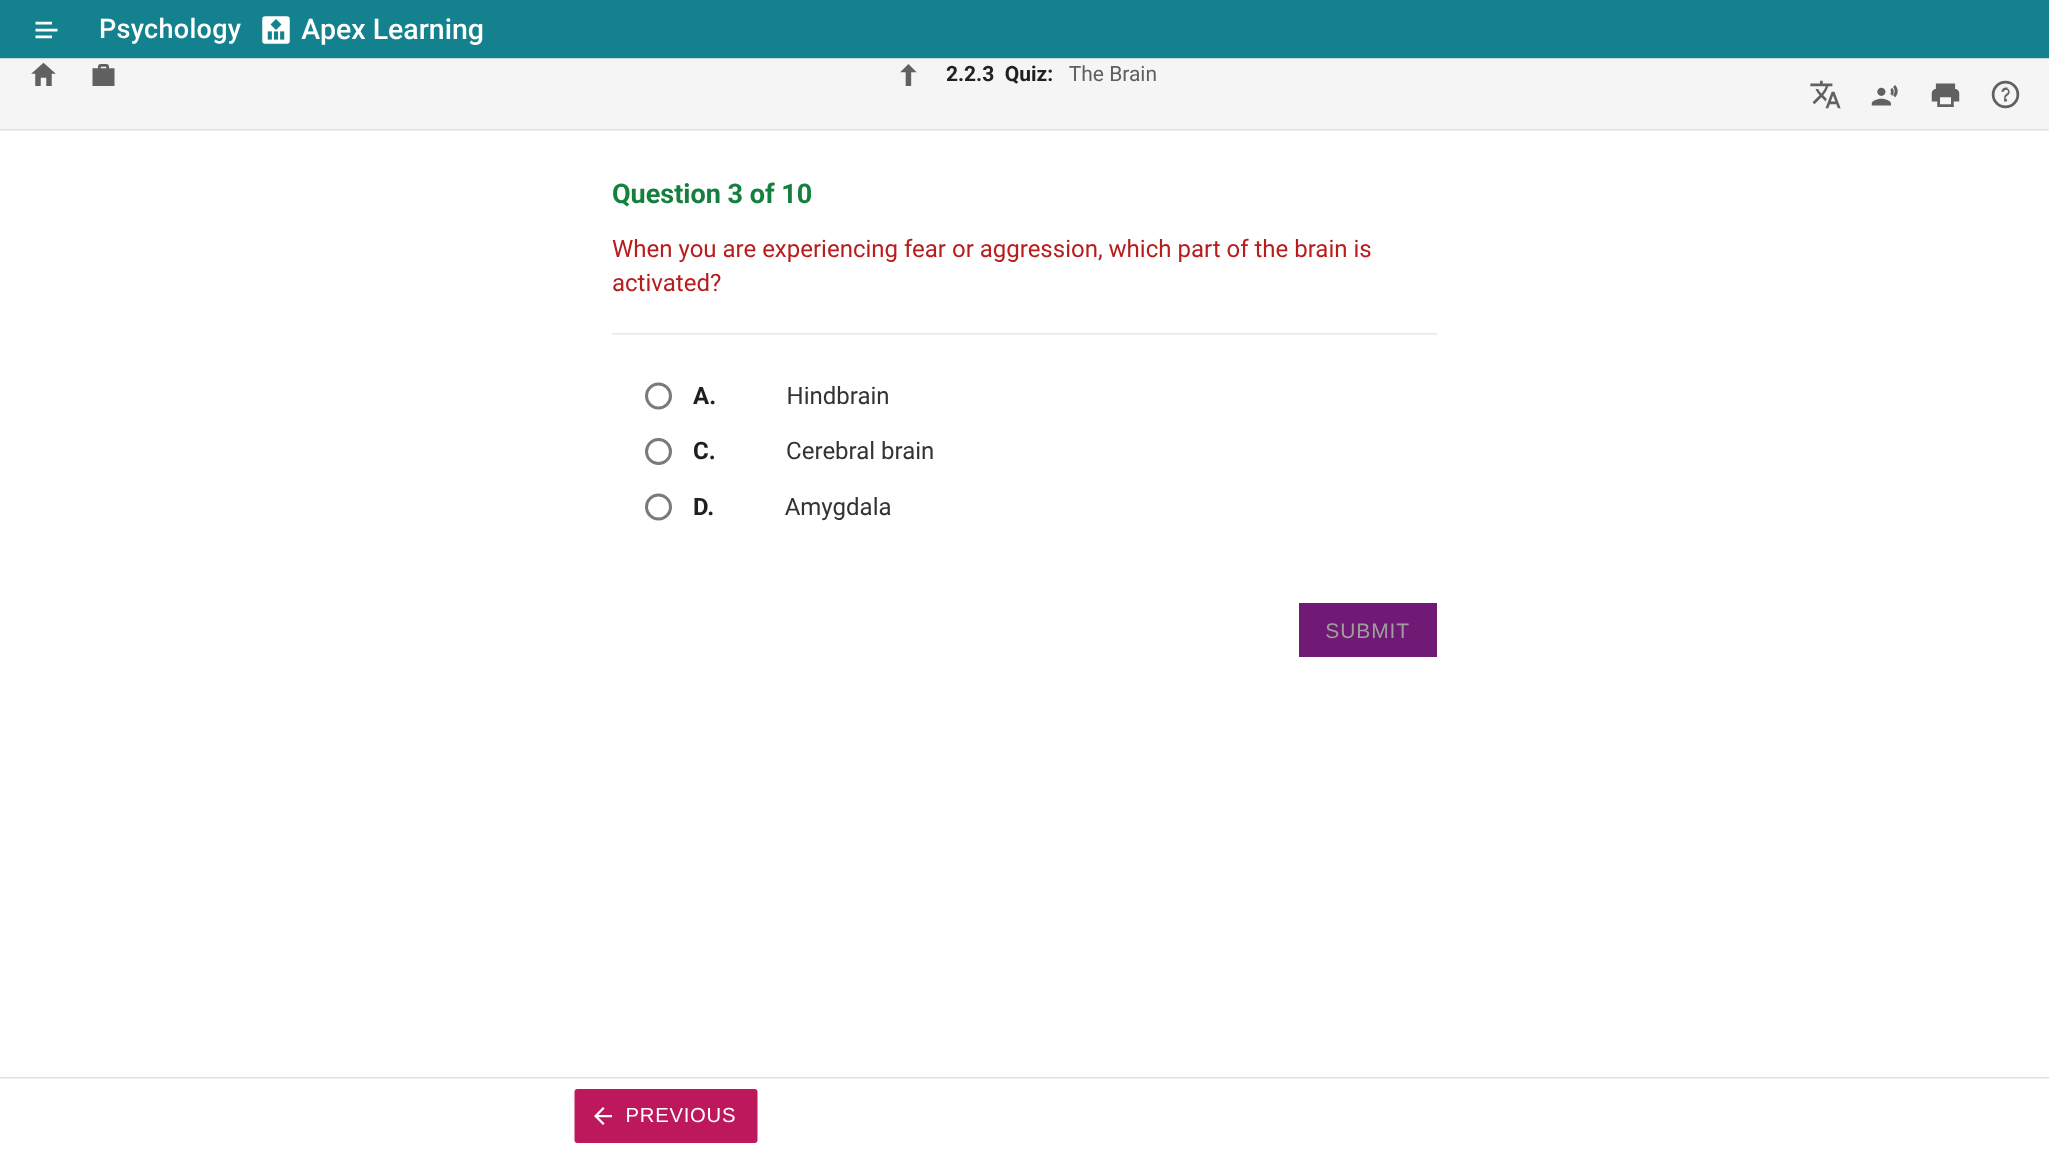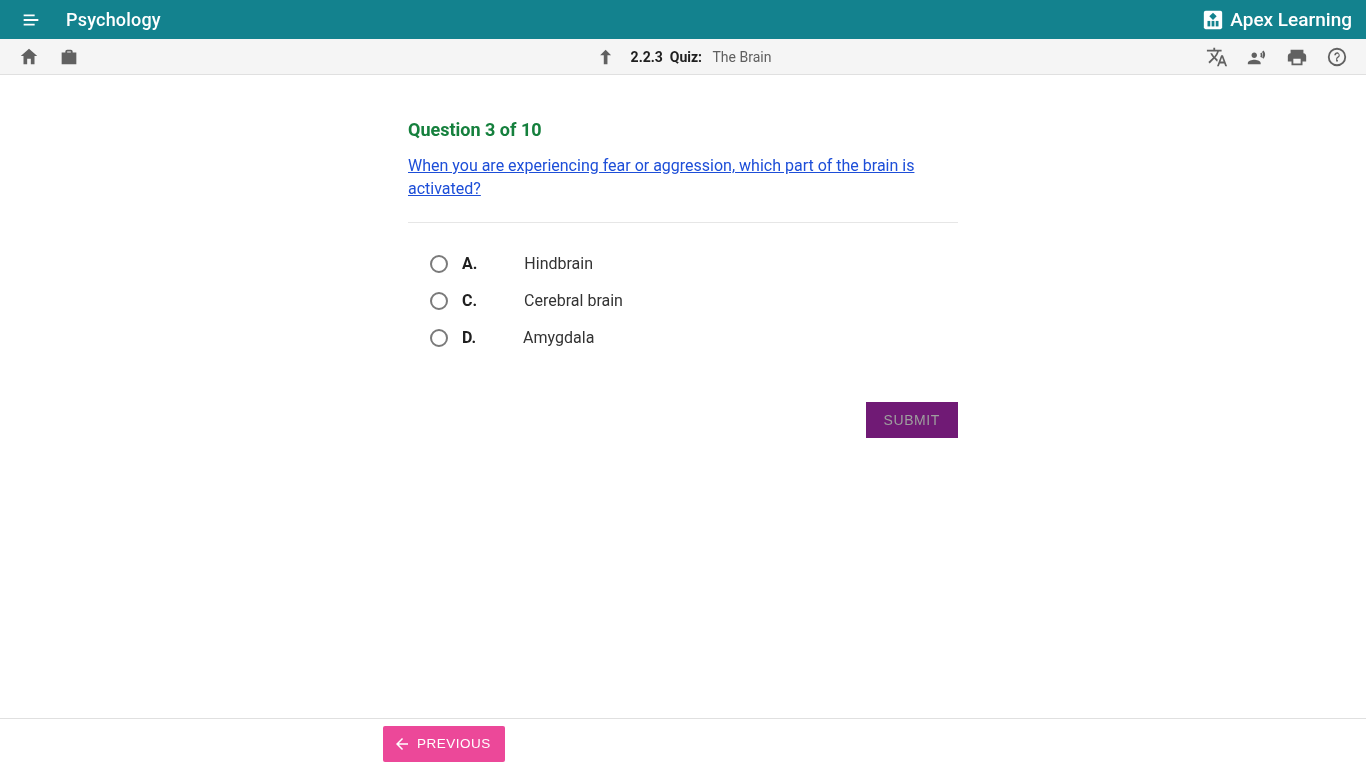--- a/index.html
+++ b/index.html
@@ -13,35 +13,35 @@
   }
 
   
   .header-brand {
     background: #13828e;
     height: 39px;
     display: flex;
     align-items: center;
     color: #fff;
     padding: 0 14px 0 20px;
-    justify-content: space-between;
+    justify-content: flex-start;
     gap: 12px;
   }
   .header-left { display: flex; align-items: center; gap: 24px; }
   .course-title { font-size: 18px; font-weight: 500; letter-spacing: .2px; }
   .brand-logo { display: flex; align-items: center; gap: 6px; font-size: 19px; font-weight: 500; }
   .brand-logo svg { fill: #fff; }
 
   
   .subbar {
-    height: 36px;
+    height: 48px;
     background: #f5f5f5;
     border-bottom: 1px solid #e0e0e0;
     display: flex;
-    align-items: center;
+    align-items: flex-start;
     position: relative;
     padding: 0 18px;
   }
   .subbar-left { display: flex; align-items: center; gap: 18px; }
   .subbar-center {
     position: absolute;
     left: 50%;
     transform: translateX(-50%);
     display: flex;
     align-items: center;
@@ -76,23 +76,22 @@
   }
   .q-head {
     font-size: 18px;
     font-weight: 700;
     color: #15803d;
     margin-bottom: 14px;
   }
   .q-text {
     font-size: 16px;
     line-height: 1.45;
-    color: #1d4ed8;
+    color: #b91c1c;
     margin-bottom: 22px;
-    text-decoration: underline;
   }
   .q-divider {
     border: none;
     border-top: 1px solid #e6e6e6;
     margin: 0 0 22px 0;
   }
   .answers { padding-left: 22px; }
   .answer-row {
     display: flex;
     align-items: center;
@@ -132,21 +131,21 @@
     position: absolute;
     left: 0; right: 0; bottom: 0;
     height: 50px;
     border-top: 1px solid #e0e0e0;
     background: #fff;
     display: flex;
     align-items: center;
   }
   .prev-btn {
     margin-left: 383px;
-    background: #ec4899;
+    background: #be185d;
     color: #fff;
     border: none;
     height: 36px;
     padding: 0 14px 0 10px;
     display: flex;
     align-items: center;
     gap: 6px;
     font-size: 13.5px;
     font-weight: 500;
     letter-spacing: .5px;

